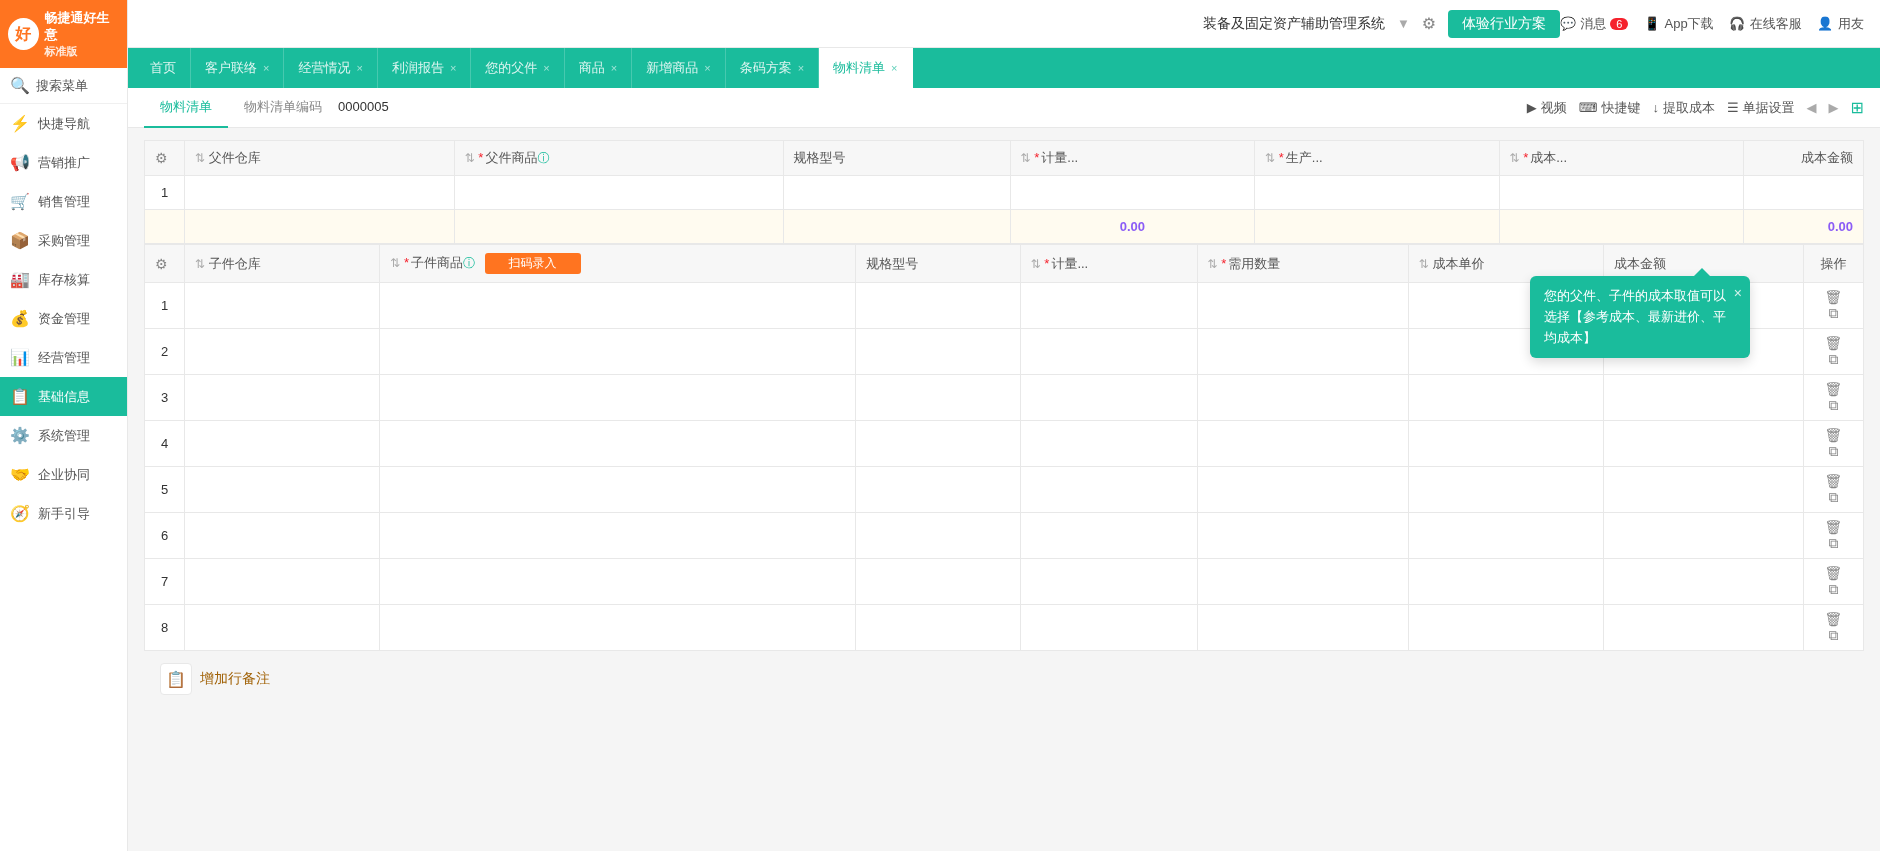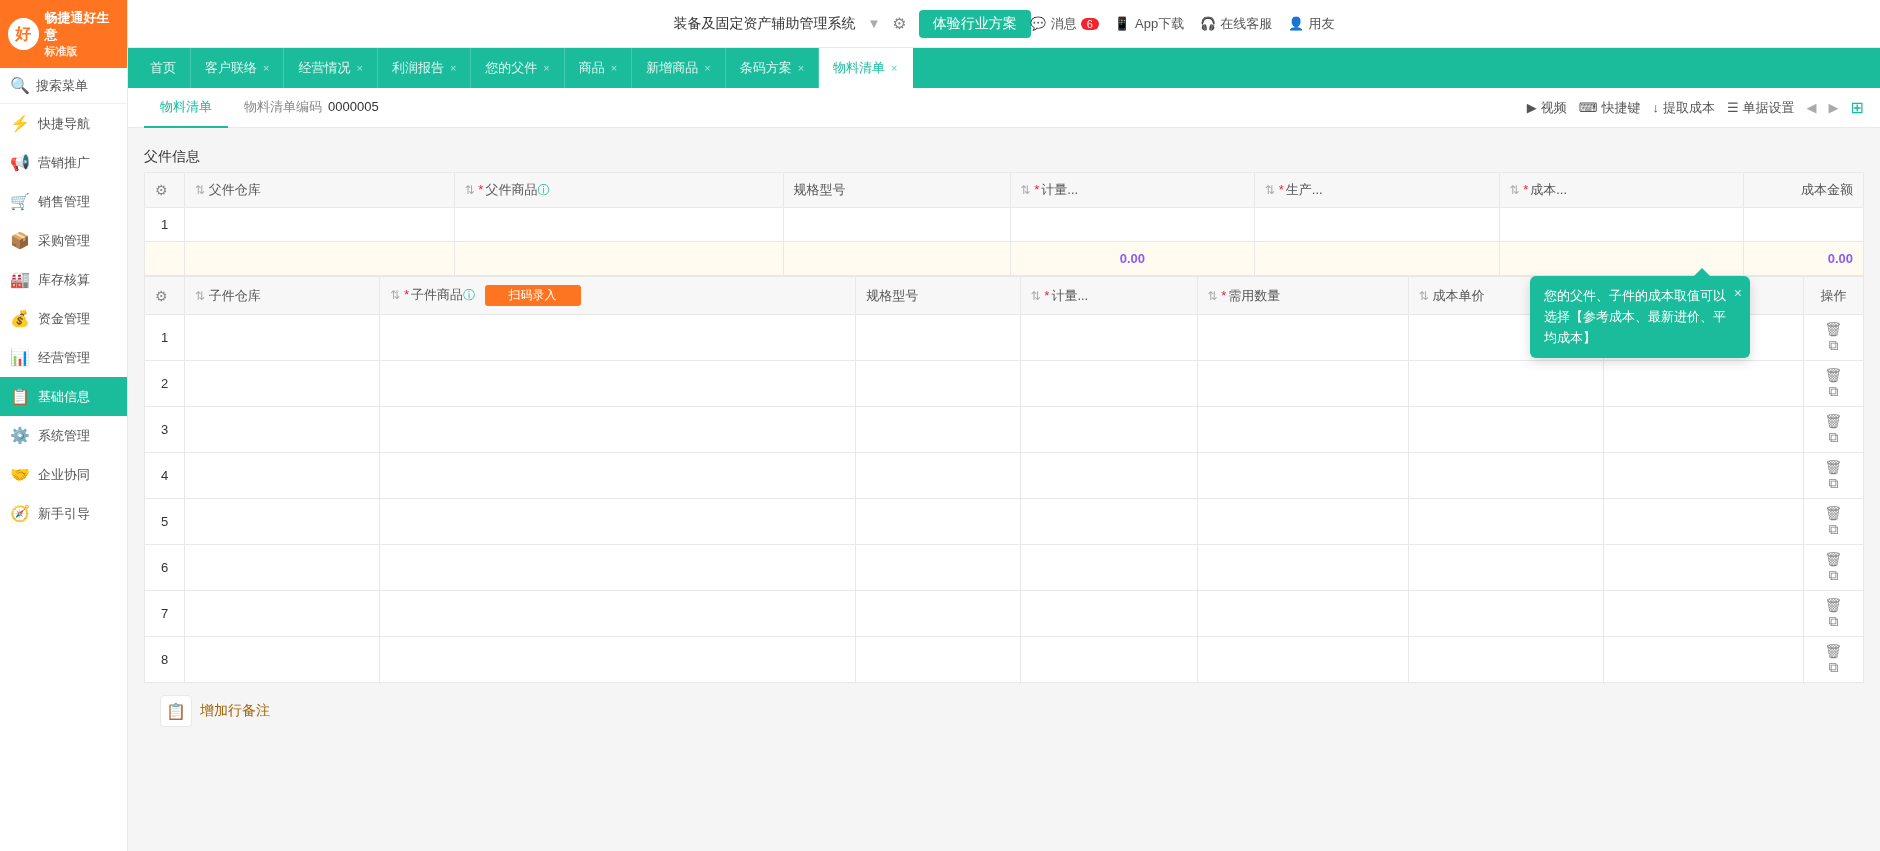--- a/index.html
+++ b/index.html
@@ -50,21 +50,21 @@
       flex-direction: column;
       overflow: hidden;
     }
 
     
     .top-header {
       background: #fff;
       height: 48px;
       display: flex;
       align-items: center;
-      justify-content: center;
+      justify-content: flex-end;
       padding: 2px 16px;
       border-bottom: 1px solid #e8e8e8;
     }
     .header-left { display: flex; align-items: center; gap: 12px; }
     .header-right { display: flex; align-items: center; gap: 16px; }
     .header-btn { display: flex; align-items: center; gap: 4px; color: #555; font-size: 13px; cursor: pointer; }
     .badge { background: #f5222d; color: #fff; border-radius: 10px; padding: 0 5px; font-size: 11px; min-width: 18px; text-align: center; }
     .try-btn { background: #1abc9c; color: #fff; border: none; padding: 5px 14px; border-radius: 4px; cursor: pointer; font-size: 14px; }
 
     
@@ -349,21 +349,21 @@
       </div>
     </div>
 
   <div class="content-area">
 
     <div class="sub-tabs-bar">
       <div class="sub-tabs">
         <div class="sub-tab active">
           <span>物料清单</span>
         </div>
-        <div class="sub-tab" style="gap:6px;">
+        <div class="sub-tab" style="gap:16px;">
           <span class="sub-tab-doc-label">物料清单编码</span>
           <span class="sub-tab-doc-value">0000005</span>
         </div>
       </div>
       <div class="sub-toolbar">
         <div class="toolbar-btn">
           <span>▶</span>
           <span>视频</span>
         </div>
         <div class="toolbar-btn">
@@ -384,23 +384,20 @@
       </div>
     </div>
 
     <div class="page-content" style="position:relative;">
 
       <div class="tooltip-popup">
         <span class="tooltip-close">×</span>
         <span>您的父件、子件的成本取值可以选择【参考成本、最新进价、平均成本】</span>
       </div>
 
-      <div class="section-title">
-        <span>父件信息</span>
-      </div>
       <table class="data-table">
         <thead>
           <tr>
             <th style="width:40px;"><span class="gear-icon">⚙</span></th>
             <th><span class="arrow-icon">⇅</span> 父件仓库</th>
             <th><span class="arrow-icon">⇅</span> <span class="required-star">*</span>父件商品<span class="th-info">ⓘ</span></th>
             <th>规格型号</th>
             <th><span class="arrow-icon">⇅</span> <span class="required-star">*</span>计量...</th>
             <th><span class="arrow-icon">⇅</span> <span class="required-star">*</span>生产...</th>
             <th><span class="arrow-icon">⇅</span> <span class="required-star">*</span>成本...</th>

